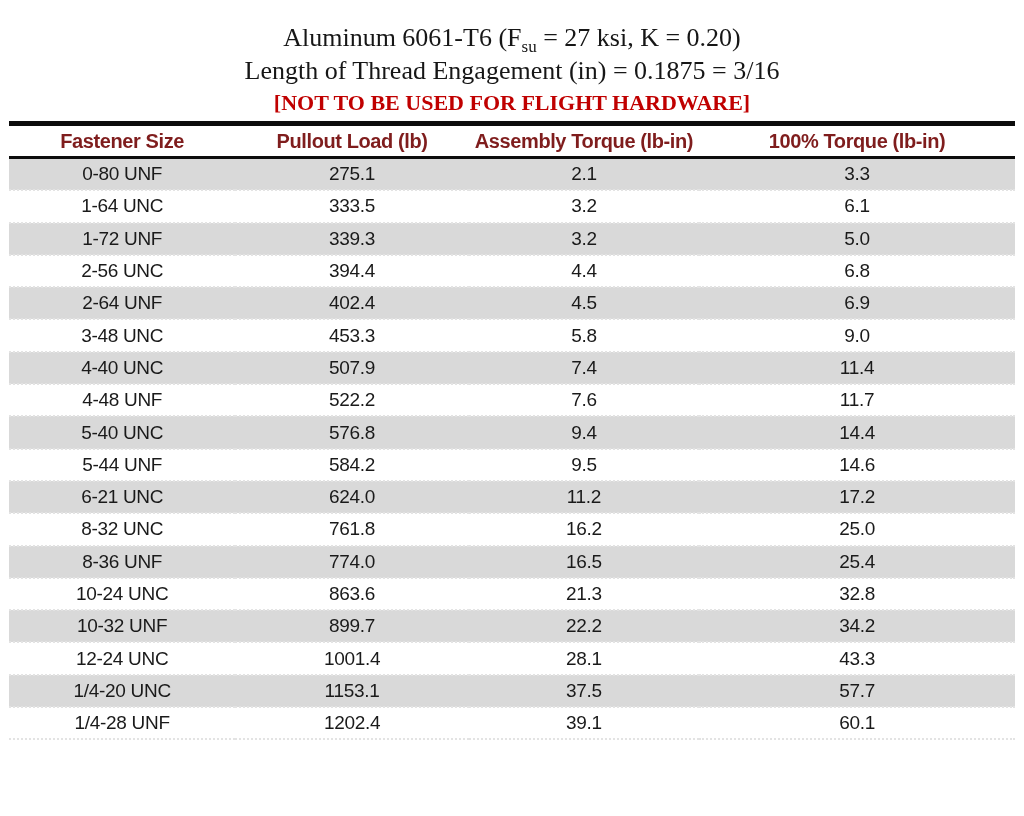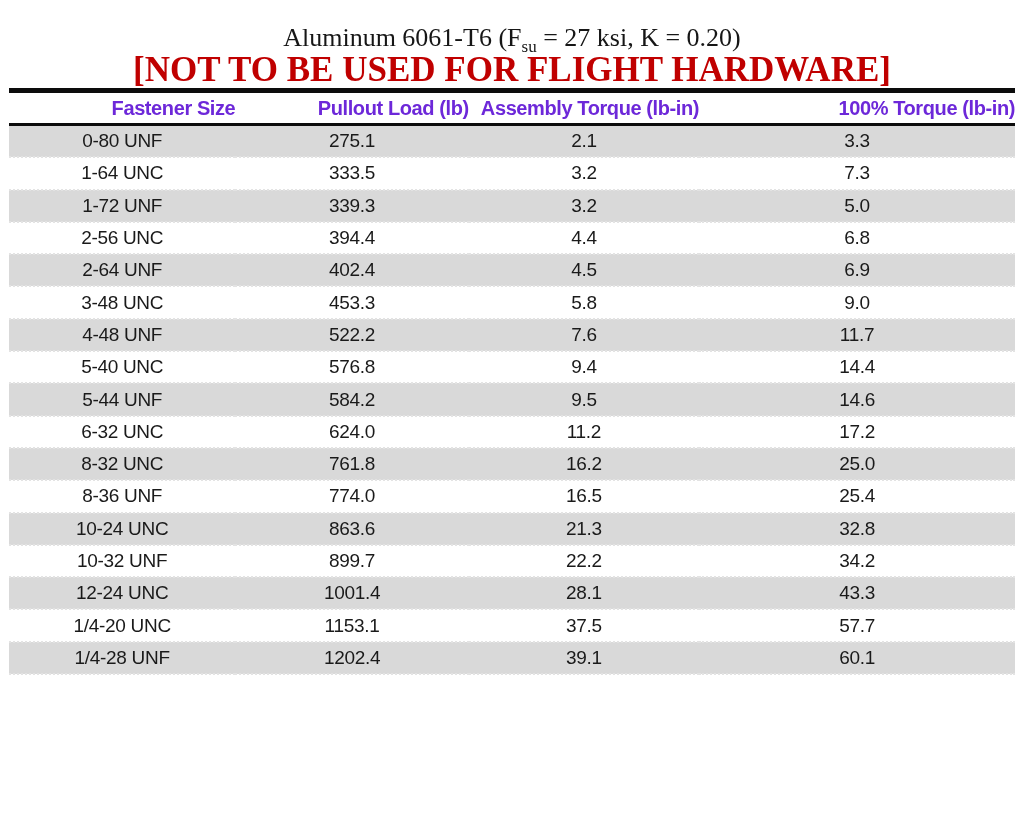--- a/index.html
+++ b/index.html
@@ -21,21 +21,21 @@
   .title-line {
     font-size: 26px;
     line-height: 33px;
     white-space: nowrap;
   }
   .title-line sub {
     font-size: 17px;
     line-height: 0;
   }
   .warning-line {
-    font-size: 35px;
+    font-size: 22px;
     line-height: 32px;
     font-weight: 700;
     color: var(--warning-red, #C00000);
     white-space: nowrap;
   }
   table.data-table {
     border-collapse: collapse;
     table-layout: fixed;
     width: 1006px;
     margin: 2px 9px 0 9px;
@@ -43,22 +43,22 @@
   }
   table.data-table col.c1 { width: 22.5%; }
   table.data-table col.c2 { width: 23.2%; }
   table.data-table col.c3 { width: 22.9%; }
   table.data-table col.c4 { width: 31.4%; }
   table.data-table th {
     height: 30px;
     font-size: 20px;
     font-weight: 700;
     letter-spacing: -0.4px;
-    color: #6d28d9;
-    text-align: right;
+    color: #7f1d1d;
+    text-align: center;
     vertical-align: middle;
     border-bottom: 3px solid #0c0c0c;
     padding: 0;
     white-space: nowrap;
   }
   table.data-table td {
     height: 30.3px;
     font-size: 19px;
     font-weight: 400;
     letter-spacing: -0.3px;
@@ -74,20 +74,21 @@
     border-top: 1px solid #f3f3f3;
   }
 </style>
 </head>
 <body>
 
 <div class="sheet">
 
   <div class="title-block">
     <div class="title-line"><span>Aluminum 6061-T6 (F</span><sub>su</sub><span> = 27 ksi, K = 0.20)</span></div>
+    <div class="title-line">Length of Thread Engagement (in) = 0.1875 = 3/16</div>
     <div class="warning-line">[NOT TO BE USED FOR FLIGHT HARDWARE]</div>
   </div>
 
   <table class="data-table">
     <colgroup>
       <col class="c1">
         <col class="c2">
         <col class="c3">
         <col class="c4">
     </colgroup>
@@ -103,21 +104,21 @@
         <tr>
           <td>0-80 UNF</td>
           <td>275.1</td>
           <td>2.1</td>
           <td>3.3</td>
         </tr>
         <tr>
           <td>1-64 UNC</td>
           <td>333.5</td>
           <td>3.2</td>
-          <td>7.3</td>
+          <td>6.1</td>
         </tr>
         <tr>
           <td>1-72 UNF</td>
           <td>339.3</td>
           <td>3.2</td>
           <td>5.0</td>
         </tr>
         <tr>
           <td>2-56 UNC</td>
           <td>394.4</td>
@@ -130,39 +131,45 @@
           <td>4.5</td>
           <td>6.9</td>
         </tr>
         <tr>
           <td>3-48 UNC</td>
           <td>453.3</td>
           <td>5.8</td>
           <td>9.0</td>
         </tr>
         <tr>
+          <td>4-40 UNC</td>
+          <td>507.9</td>
+          <td>7.4</td>
+          <td>11.4</td>
+        </tr>
+        <tr>
           <td>4-48 UNF</td>
           <td>522.2</td>
           <td>7.6</td>
           <td>11.7</td>
         </tr>
         <tr>
           <td>5-40 UNC</td>
           <td>576.8</td>
           <td>9.4</td>
           <td>14.4</td>
         </tr>
         <tr>
           <td>5-44 UNF</td>
           <td>584.2</td>
           <td>9.5</td>
           <td>14.6</td>
         </tr>
         <tr>
-          <td>6-32 UNC</td>
+          <td>6-21 UNC</td>
           <td>624.0</td>
           <td>11.2</td>
           <td>17.2</td>
         </tr>
         <tr>
           <td>8-32 UNC</td>
           <td>761.8</td>
           <td>16.2</td>
           <td>25.0</td>
         </tr>

